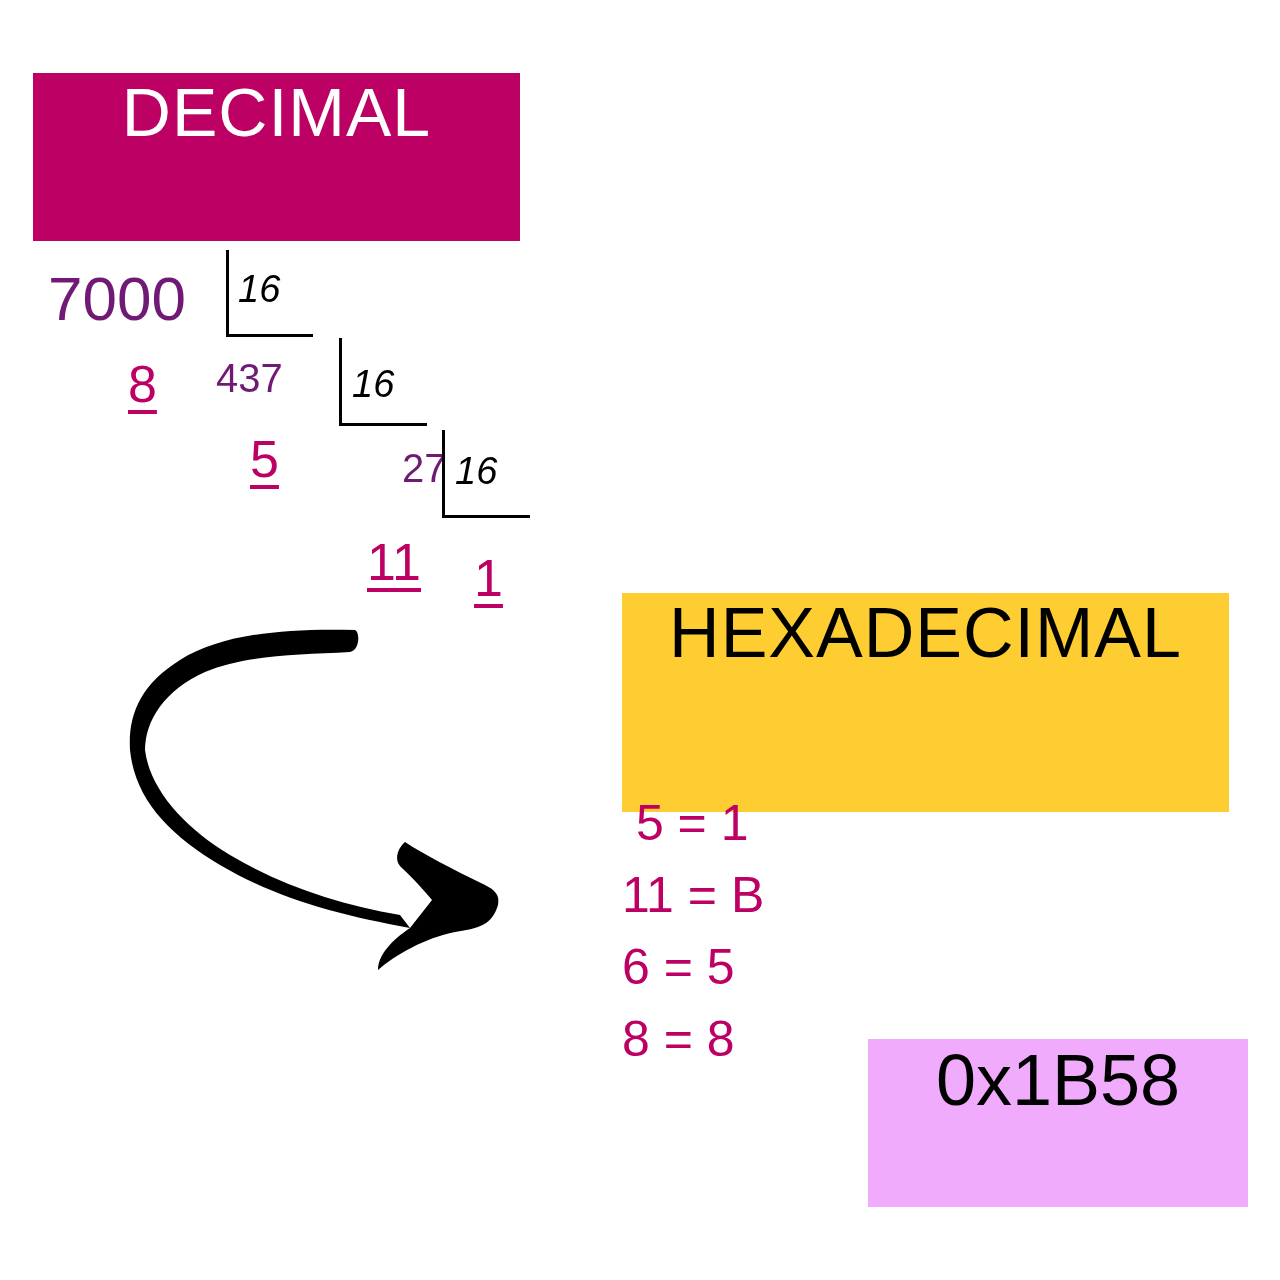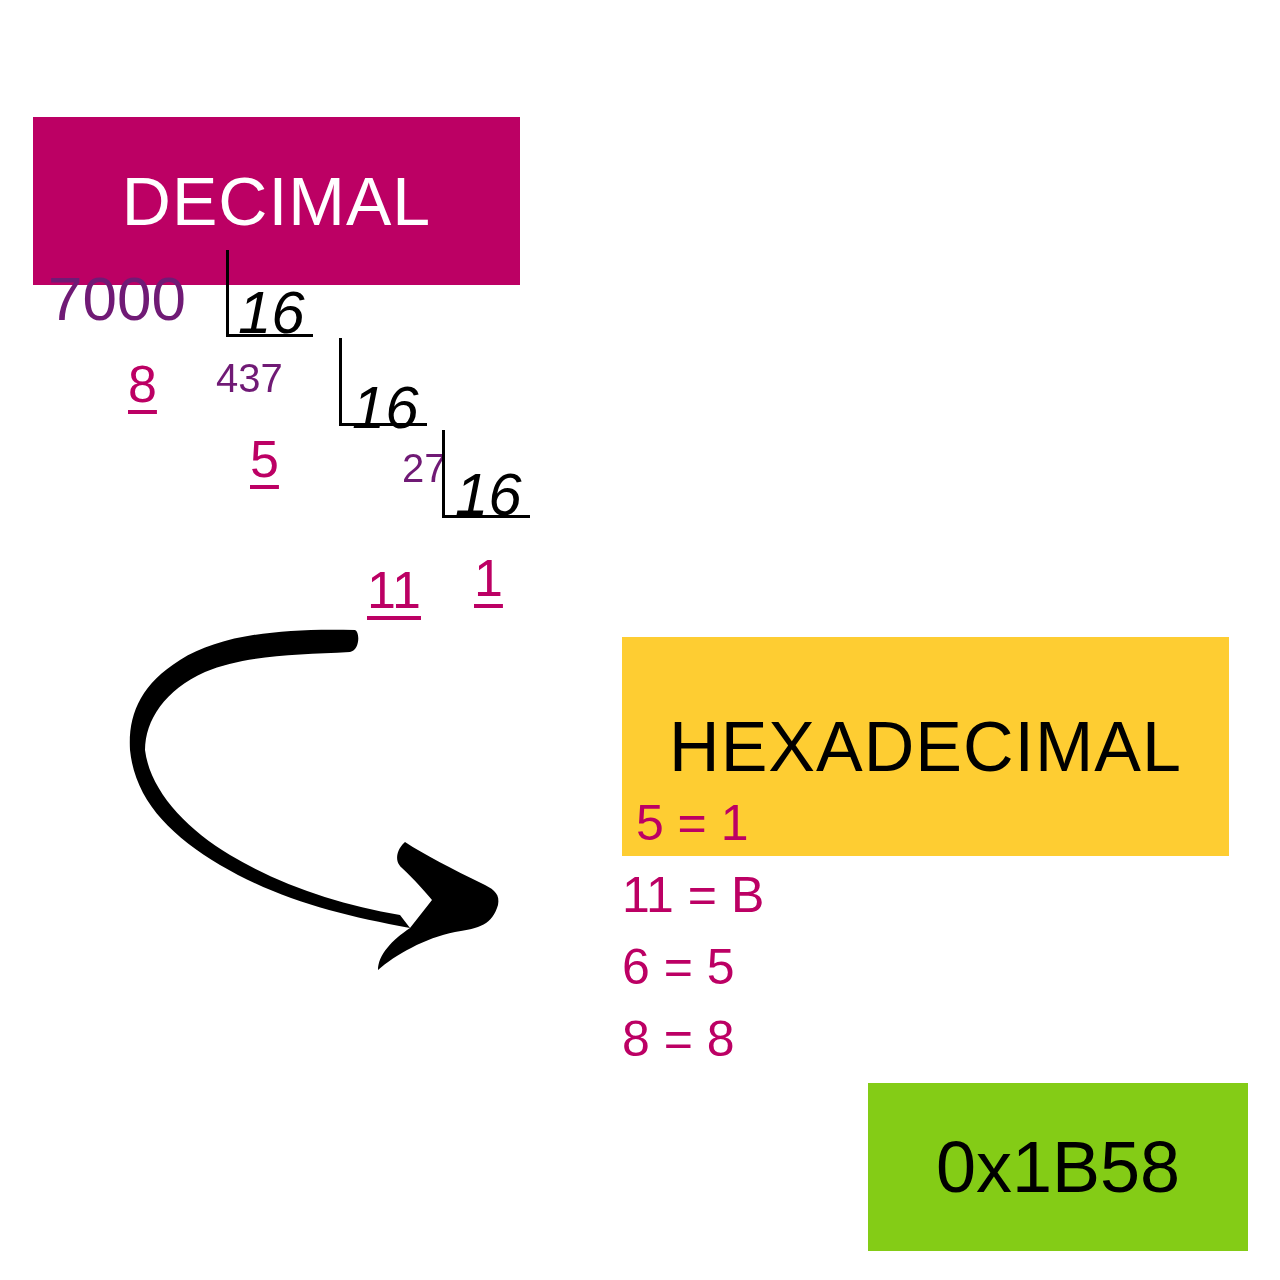--- a/index.html
+++ b/index.html
@@ -1,31 +1,31 @@
 <!DOCTYPE html>
 <html><head>
   <meta charset="utf-8">
   <style>
     html, body { margin: 0; padding: 0; }
     body {
       width: 1280px; height: 1280px; background: #ffffff; position: relative; overflow: hidden;
       font-family: "Liberation Sans", "DejaVu Sans", sans-serif;
     }
     .abs { position: absolute; }
-    .box { display: flex; align-items: center; justify-content: center; margin-top: 44px; }
+    .box { display: flex; align-items: flex-start; justify-content: center; }
     .dec-box { left: 33px; top: 73px; width: 487px; height: 168px; background: #bc0064; }
     .dec-box span { color: #ffffff; font-size: 68px; letter-spacing: 1px; }
     .hex-box { left: 622px; top: 593px; width: 607px; height: 219px; background: #fecd32; }
     .hex-box span { color: #000; font-size: 70px; letter-spacing: 1px; }
-    .res-box { left: 868px; top: 1039px; width: 380px; height: 168px; background: #84cc16; }
+    .res-box { left: 868px; top: 1039px; width: 380px; height: 168px; background: #f0abfc; }
     .res-box span { color: #000; font-size: 72px; }
 
     .num { color: #701a75; font-size: 62px; line-height: 1; }
     .num.sm { font-size: 40px; }
-    .div16 { color: #000; font-style: italic; font-size: 60px; line-height: 1; margin-top: 13px; }
+    .div16 { color: #000; font-style: italic; font-size: 38px; line-height: 1; }
     .bracket { border-left: 3px solid #000; border-bottom: 3px solid #000; }
     .rem { color: #bc0064; font-size: 52px; line-height: 1; text-decoration: underline; text-decoration-thickness: 4px; text-underline-offset: 8px; }
     .map-row { color: #bc0064; font-size: 50px; line-height: 1; left: 622px; width: 170px; }
   </style>
 </head>
 <body>
 
 <div class="abs box dec-box">
   <span>DECIMAL</span>
 </div>
@@ -36,21 +36,21 @@
 <div class="abs rem" style="left:128px; top:358px;">8</div>
 
 <div class="abs num sm" style="left:216px; top:358px;">437</div>
 <div class="abs bracket" style="left:339px; top:338px; width:85px; height:85px;"></div>
 <div class="abs div16" style="left:352px; top:365px;">16</div>
 <div class="abs rem" style="left:250px; top:433px;">5</div>
 
 <div class="abs num sm" style="left:354px; top:448px;margin-left:48px;">27</div>
 <div class="abs bracket" style="left:442px; top:430px; width:85px; height:85px;"></div>
 <div class="abs div16" style="left:455px; top:452px;">16</div>
-<div class="abs rem" style="left:367px; top:536px;margin-top:28px;">11</div>
+<div class="abs rem" style="left:367px; top:536px;">11</div>
 <div class="abs rem" style="left:474px; top:552px;">1</div>
 
 <svg class="abs" style="left:110px; top:610px;" width="420" height="370" viewBox="0 0 420 370">
   <path d="M245,20 C170,18 110,25 70,50 C30,75 18,105 20,140 C25,190 60,225 110,255 C170,290 230,305 300,318 L290,305 C230,295 170,275 120,245 C75,218 40,180 35,140 C35,110 55,80 95,62 C135,45 185,45 240,42 C250,40 250,22 245,20 Z" fill="#000"></path>
   <path d="M295,232 C288,238 283,250 292,258 C305,270 315,282 322,290 L300,318 C282,330 268,345 268,360 C285,345 315,328 345,322 C370,318 382,315 388,295 C390,285 385,280 375,275 C340,258 315,245 295,232 Z" fill="#000"></path>
 </svg>
 
 <div class="abs box hex-box">
   <span>HEXADECIMAL</span>
 </div>

